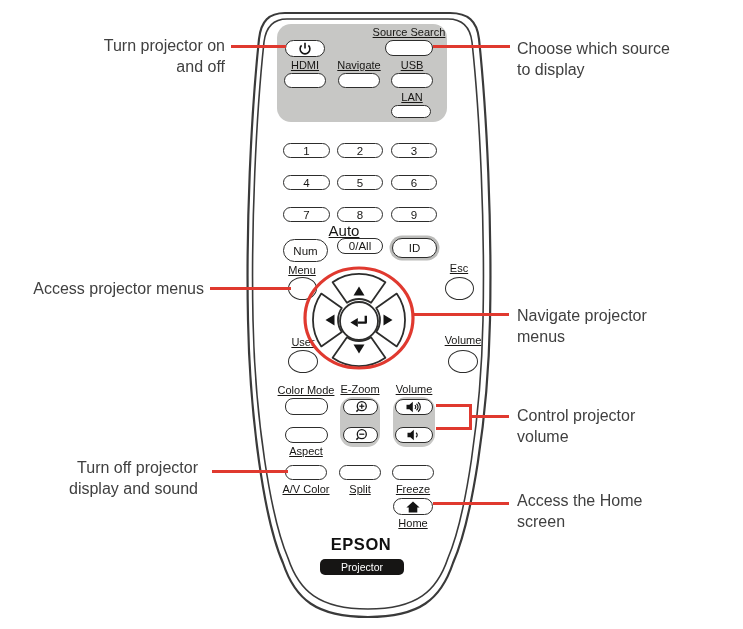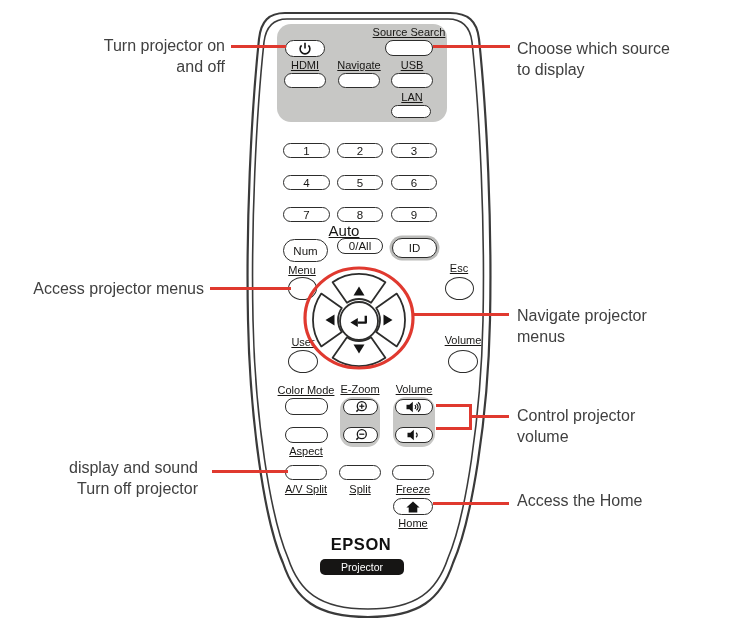--- a/index.html
+++ b/index.html
@@ -144,21 +144,21 @@
     <svg width="18" height="14" viewBox="-9 -7 18 14">
       <polygon points="-6.5,-2.2 -3.6,-2.2 -0.2,-5.3 -0.2,5.3 -3.6,2.2 -6.5,2.2" fill="#141414"></polygon>
       <path d="M 2.1,-2.3 A 3,3 0 0 1 2.1,2.3" fill="none" stroke="#141414" stroke-width="1.2"></path>
     </svg>
   </div>
   <div class="lbl" style="left:276px;top:445px;width:60px;z-index:2">Aspect</div>
 
   <div class="btn pill" style="left:285px;top:465px;width:42px;height:15px;z-index:2"></div>
   <div class="btn pill" style="left:339px;top:465px;width:42px;height:15px;z-index:2"></div>
   <div class="btn pill" style="left:392px;top:465px;width:42px;height:15px;z-index:2"></div>
-  <div class="lbl" style="left:276px;top:483px;width:60px;z-index:2">A/V Split</div>
+  <div class="lbl" style="left:276px;top:483px;width:60px;z-index:2">A/V Color</div>
   <div class="lbl" style="left:330px;top:483px;width:60px;z-index:2">Split</div>
   <div class="lbl" style="left:383px;top:483px;width:60px;z-index:2">Freeze</div>
 
   <div class="btn pill" style="left:393px;top:498px;width:40px;height:17px;z-index:2">
     <svg width="16" height="14" viewBox="-8 -7 16 14">
       <path d="M 0,-5.6 L 6.6,0.4 L 4.3,0.4 L 4.3,5.6 L -4.3,5.6 L -4.3,0.4 L -6.6,0.4 Z" fill="#141414"></path>
     </svg>
   </div>
   <div class="lbl" style="left:383px;top:517px;width:60px;z-index:2">Home</div>
 
@@ -178,25 +178,26 @@
     <span>menus</span>
   </div>
   <div class="callout left" style="right:539px;top:278px">
     <span>Access projector menus</span>
   </div>
   <div class="callout" style="left:517px;top:405px">
     <span>Control projector</span>
     <span>volume</span>
   </div>
   <div class="callout left" style="right:545px;top:457px">
+    <span>Turn off projector</span>
     <span>display and sound</span>
-    <span>Turn off projector</span>
   </div>
   <div class="callout" style="left:517px;top:490px">
     <span>Access the Home</span>
+    <span>screen</span>
   </div>
 
   <div class="red" style="left:231px;top:45px;width:55px;height:3px"></div>
   <div class="red" style="left:433px;top:45px;width:77px;height:3px"></div>
   <div class="red" style="left:210px;top:287px;width:81px;height:3px"></div>
   <div class="red" style="left:412px;top:313px;width:97px;height:3px"></div>
   <div class="red" style="left:436px;top:404px;width:36px;height:3px"></div>
   <div class="red" style="left:436px;top:427px;width:36px;height:3px"></div>
   <div class="red" style="left:469px;top:404px;width:3px;height:26px"></div>
   <div class="red" style="left:469px;top:415px;width:40px;height:3px"></div>

